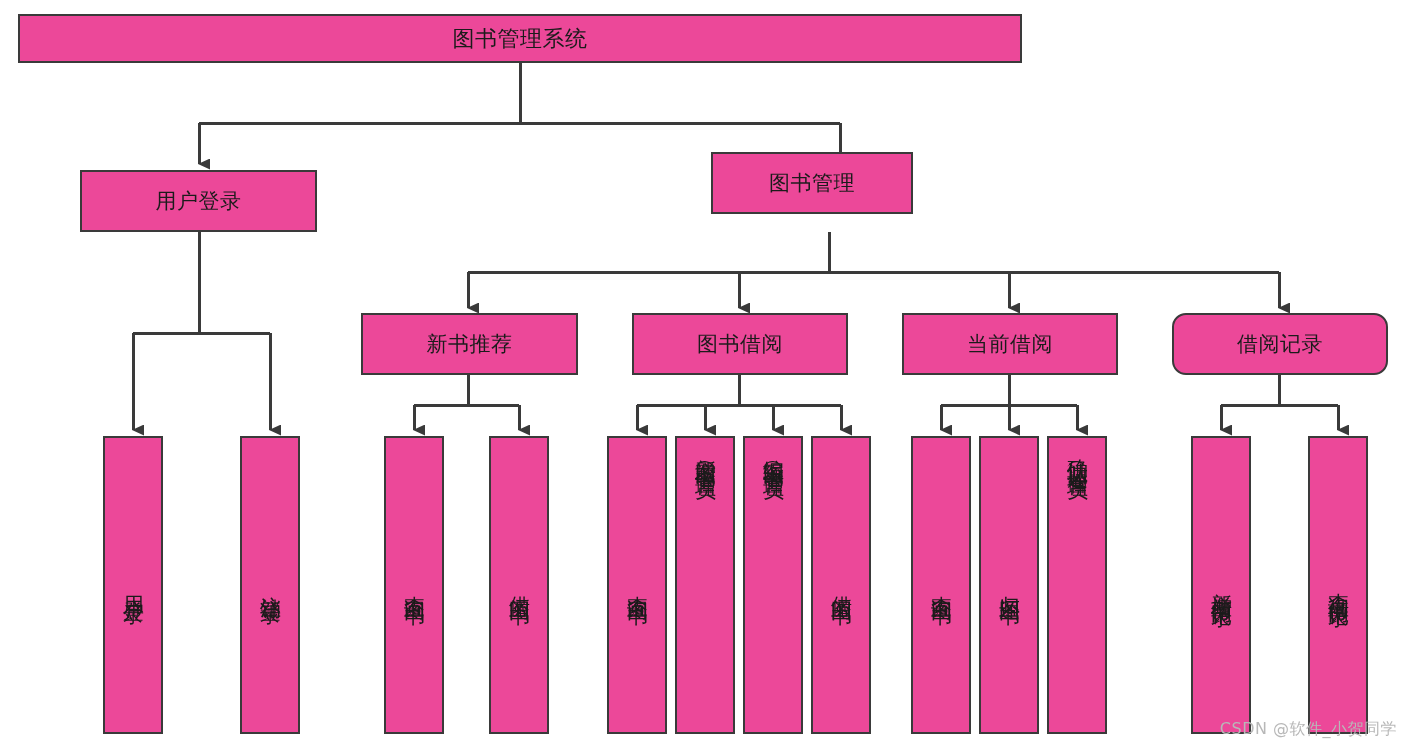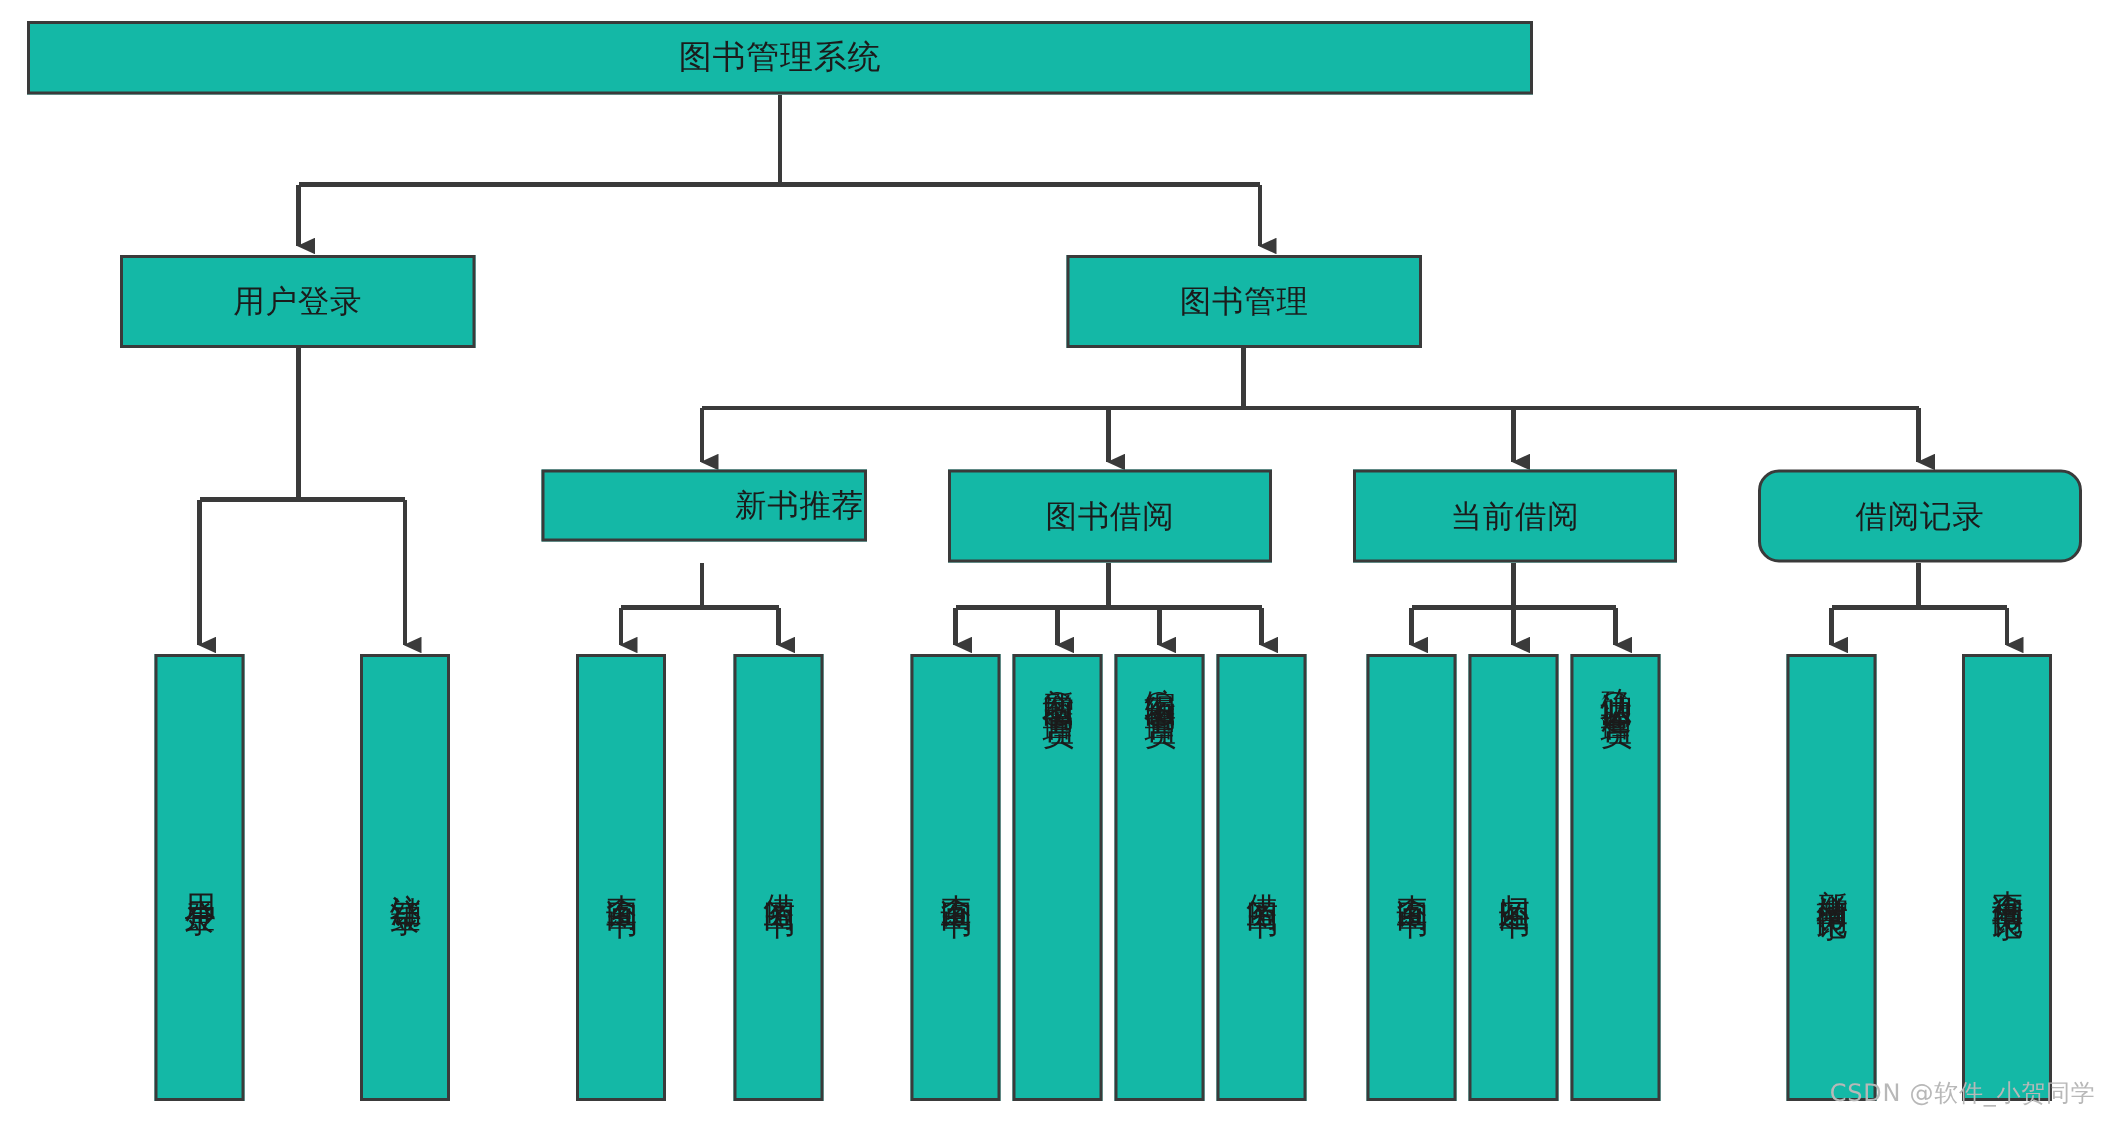--- a/index.html
+++ b/index.html
@@ -22,21 +22,21 @@
     position: absolute;
     left: 0;
     top: 0;
     width: 1405px;
     height: 747px;
     pointer-events: none;
   }
   .node {
     position: absolute;
     box-sizing: border-box;
-    background: #14b8a6;
+    background: #ec4899;
     border: 2px solid #3a3a3a;
     display: flex;
     align-items: center;
     justify-content: center;
     z-index: 2;
   }
   .node-label {
     color: #1b1b1b;
     font-size: 21px;
     line-height: 1.18;
@@ -130,25 +130,25 @@
     </g>
   </svg>
 
   <div class="node node-root" style="left:18px; top:14px; width:1004px; height:49px;">
     <span class="node-label">图书管理系统</span>
   </div>
 
   <div class="node" style="left:80px; top:170px; width:237px; height:62px;">
     <span class="node-label">用户登录</span>
   </div>
-  <div class="node" style="left:711px; top:170px; width:237px; height:62px;">
+  <div class="node" style="left:711px; top:152px; width:202px; height:62px;">
     <span class="node-label">图书管理</span>
   </div>
 
-  <div class="node" style="left:361px; top:313px; width:217px; height:48px;justify-content:flex-end;">
+  <div class="node" style="left:361px; top:313px; width:217px; height:62px;">
     <span class="node-label">新书推荐</span>
   </div>
   <div class="node" style="left:632px; top:313px; width:216px; height:62px;">
     <span class="node-label">图书借阅</span>
   </div>
   <div class="node" style="left:902px; top:313px; width:216px; height:62px;font-family:Liberation Serif, serif;">
     <span class="node-label">当前借阅</span>
   </div>
   <div class="node" style="left:1172px; top:313px; width:216px; height:62px;border-radius:14px;">
     <span class="node-label">借阅记录</span>

